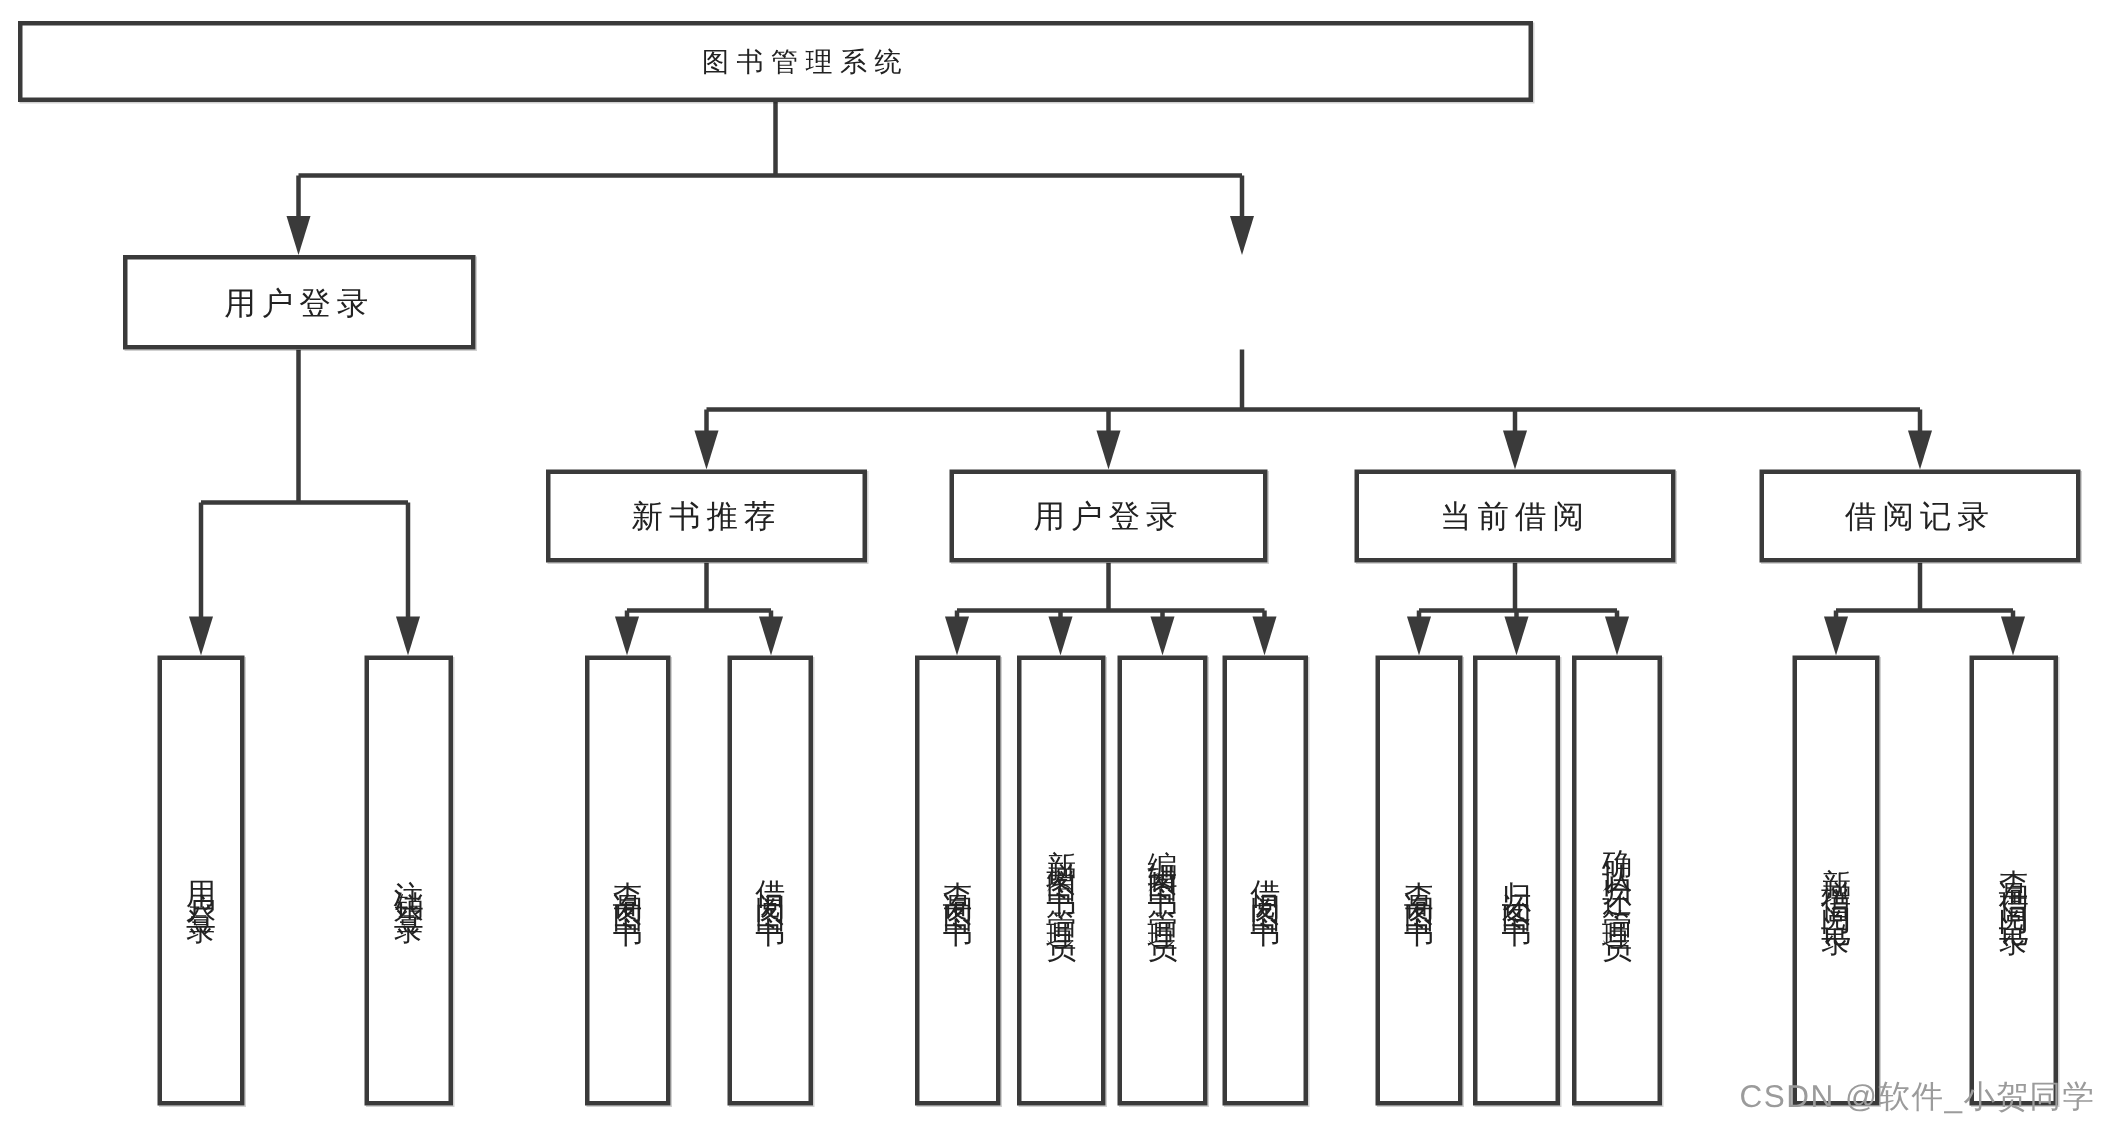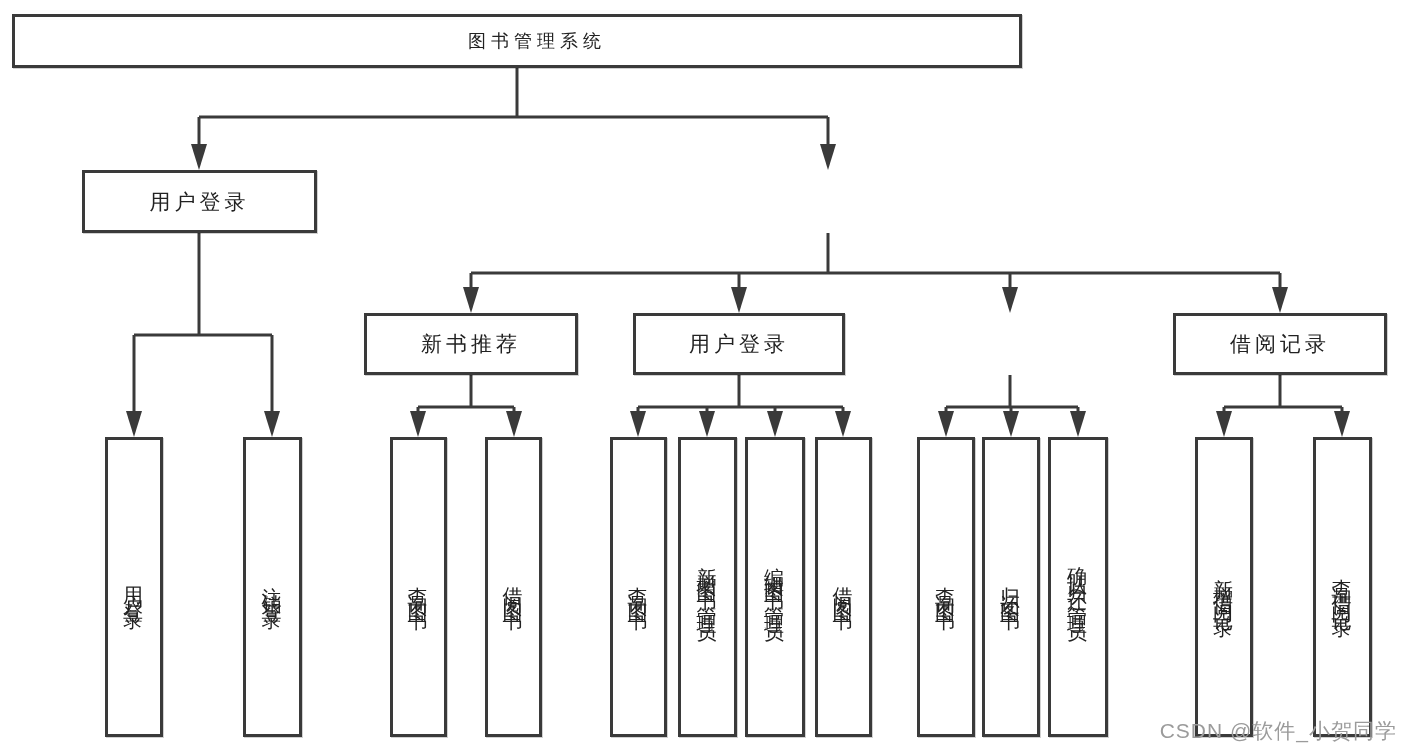--- a/index.html
+++ b/index.html
@@ -150,20 +150,23 @@
   <div class="box lvl2" style="left:82px;">
     <span>用户登录</span>
   </div>
 
   <div class="box lvl3" style="left:364px;width:214px;">
     <span>新书推荐</span>
   </div>
   <div class="box lvl3" style="left:633px;width:212px;">
     <span>用户登录</span>
   </div>
+  <div class="box lvl3" style="left:903px;width:214px;">
+    <span>当前借阅</span>
+  </div>
   <div class="box lvl3" style="left:1173px;width:214px;">
     <span>借阅记录</span>
   </div>
 
   <div class="box leaf" style="left:105px;width:58px;">
     <span class="vtext">用户登录</span>
   </div>
   <div class="box leaf" style="left:243px;width:59px;">
     <span class="vtext">注销登录</span>
   </div>

